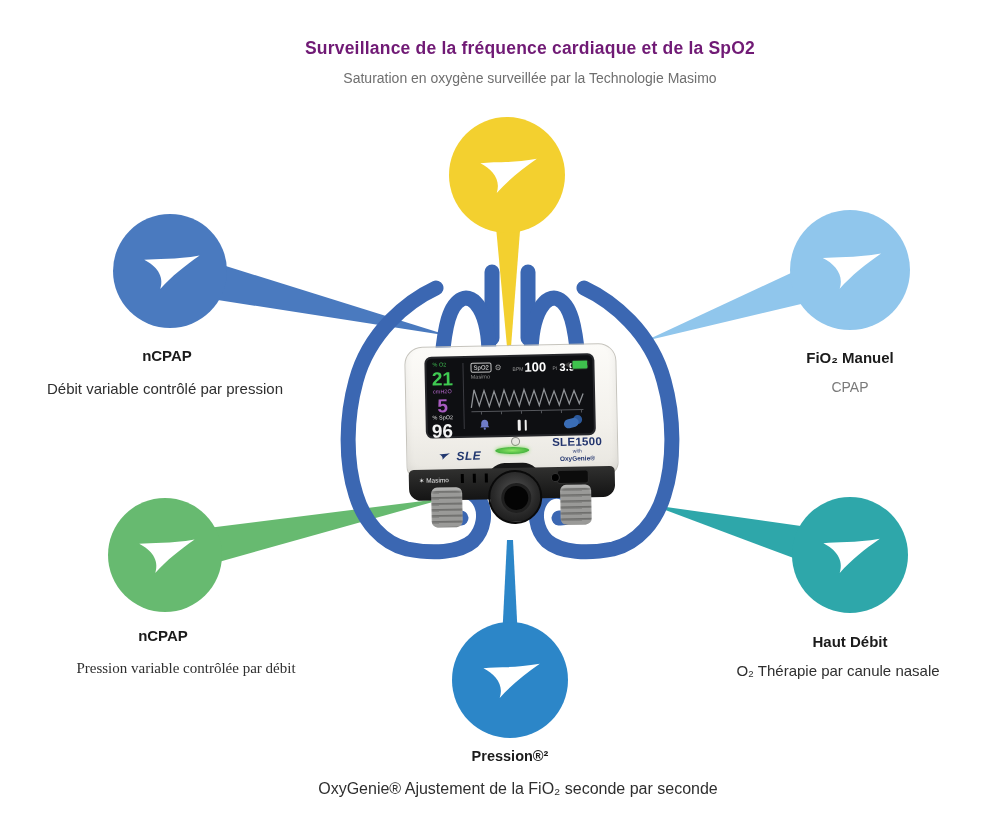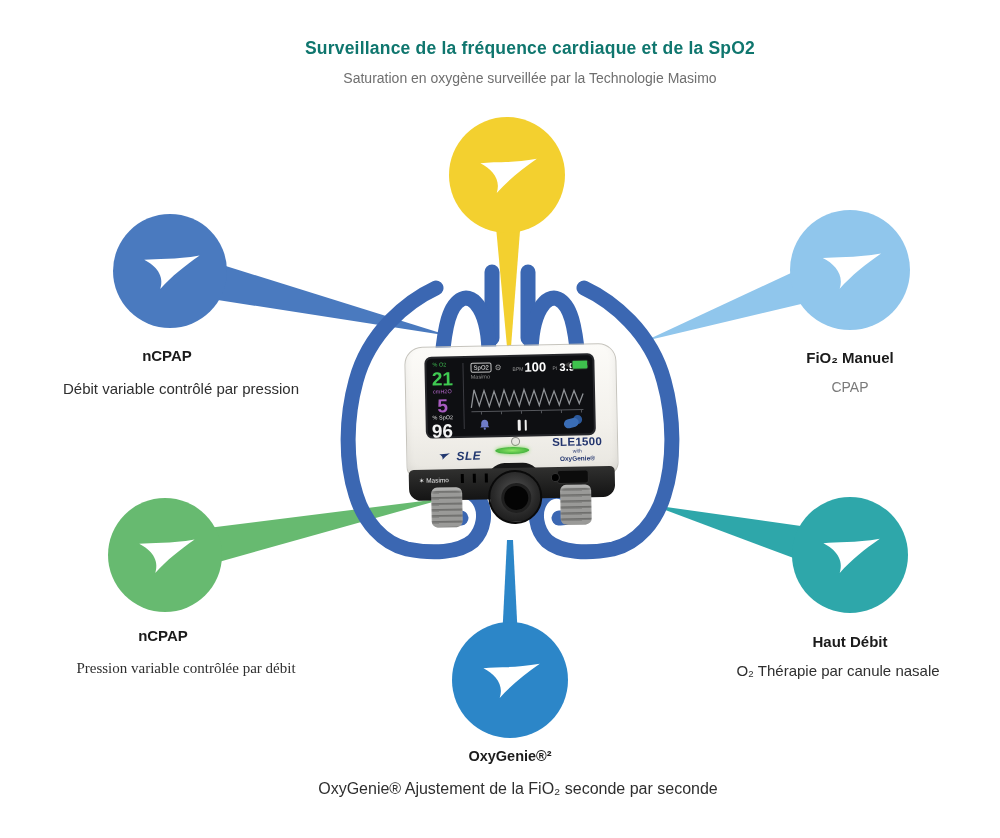--- a/index.html
+++ b/index.html
@@ -1,20 +1,20 @@
 <!DOCTYPE html>
 <html><head>
 <meta charset="utf-8">
 <style>
   html,body{margin:0;padding:0;background:#fff;}
   #stage{position:relative;width:1000px;height:838px;background:#fff;overflow:hidden;
          font-family:"Liberation Sans","DejaVu Sans",sans-serif;}
   .abs{position:absolute;}
   
-  .title{left:60px;top:38px;width:940px;text-align:center;font-size:17.5px;font-weight:700;color:#0f766e;letter-spacing:.2px;}
+  .title{left:60px;top:38px;width:940px;text-align:center;font-size:17.5px;font-weight:700;color:#701a75;letter-spacing:.2px;}
   .subtitle{left:60px;top:70px;width:940px;text-align:center;font-size:14px;color:#6f6f6f;}
   
   #art{left:0;top:0;width:1000px;height:838px;}
   
   .node{border-radius:50%;display:flex;align-items:center;justify-content:center;z-index:3;}
   .node svg{width:64%;height:64%;}
   
   .label{text-align:center;font-weight:700;color:#1b1b1b;font-size:15px;z-index:6;}
   .sublabel{text-align:center;font-size:15px;color:#2f2f2f;z-index:6;}
   .sub-gray{color:#7a7a7a;font-size:14px;}
@@ -107,32 +107,32 @@
         <path fill="#fff" d="M 14,34 C 30,42 42,56 36,74 C 52,56 70,42 90,28 C 56,34 32,32 14,34 Z"></path>
       </svg>
   </div>
   <div class="abs node" style="left: 452px; top: 622px; width: 116px; height: 116px; background-color: rgb(44, 134, 200);">
     <svg viewBox="0 0 100 100">
         <path fill="#fff" d="M 14,34 C 30,42 42,56 36,74 C 52,56 70,42 90,28 C 56,34 32,32 14,34 Z"></path>
       </svg>
   </div>
 
   <div class="abs label" style="left:67px;top:347px;width:200px;">nCPAP</div>
-  <div class="abs sublabel" style="left:16px;top:380px;width:330px;">Débit variable contrôlé par pression</div>
+  <div class="abs sublabel" style="left:0px;top:380px;width:330px;">Débit variable contrôlé par pression</div>
 
   <div class="abs label" style="left:750px;top:349px;width:200px;">FiO₂ Manuel</div>
   <div class="abs sublabel sub-gray" style="left:750px;top:379px;width:200px;">CPAP</div>
 
   <div class="abs label" style="left:63px;top:627px;width:200px;">nCPAP</div>
   <div class="abs sublabel" style="left:6px;top:660px;width:360px;font-family:Liberation Serif, serif;">Pression variable contrôlée par débit</div>
 
   <div class="abs sublabel" style="left:678px;top:662px;width:320px;">O₂ Thérapie par canule nasale</div>
   <div class="abs label" style="left:750px;top:633px;width:200px;">Haut Débit</div>
 
-  <div class="abs label" style="left:410px;top:748px;width:200px;font-size:14.5px;">OxyGenie®²</div>
+  <div class="abs label" style="left:410px;top:748px;width:200px;font-size:14.5px;">Pression®²</div>
   <div class="abs sublabel" style="left:268px;top:780px;width:500px;font-size:16px;">OxyGenie® Ajustement de la FiO₂ seconde par seconde</div>
 
   <div id="device" class="abs">
     <div class="abs dev-body"></div>
 
     <div class="abs dev-screen">
       <span class="scr tinylab lab-o2" style="left:6px;top:4px;">% O2</span>
       <span class="scr bigval val-o2" style="left:5px;top:11px;">21</span>
       <span class="scr tinylab lab-press" style="left:6px;top:31px;">cmH2O</span>
       <span class="scr bigval val-press" style="left:10px;top:38px;">5</span>

